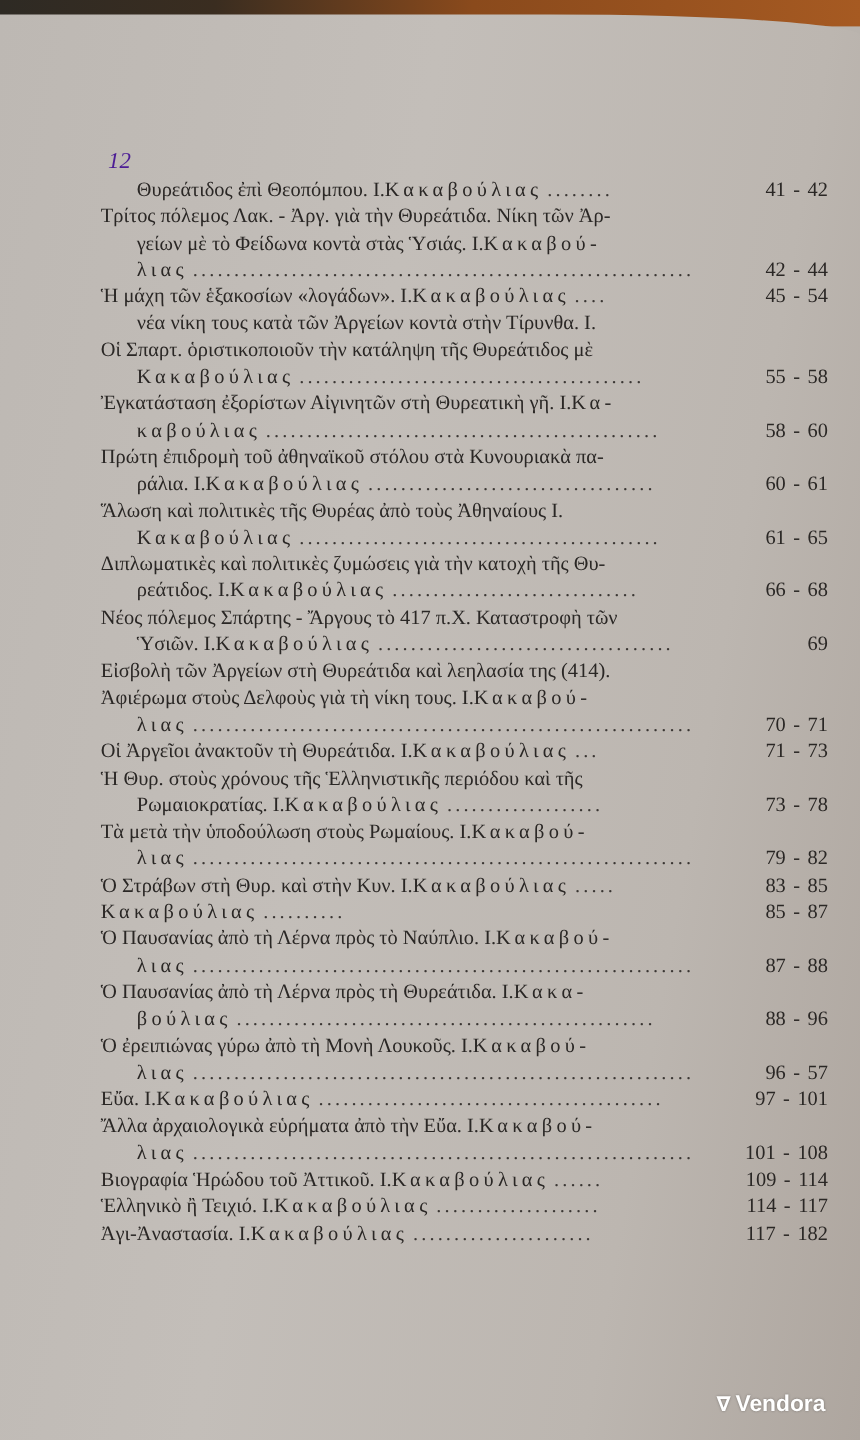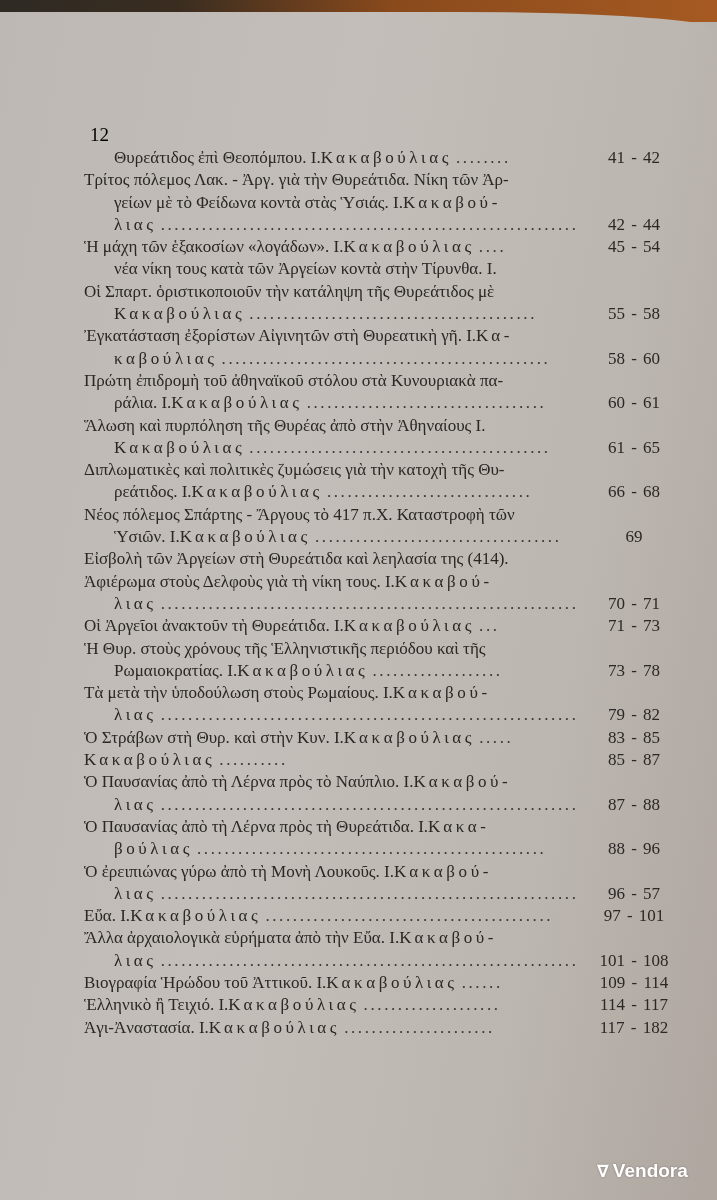--- a/index.html
+++ b/index.html
@@ -11,38 +11,38 @@
     .table-edge {
       position: absolute; left: 0; top: 0; width: 717px; height: 22px;
       background: linear-gradient(90deg, #2e2a24 0%, #3a2d20 25%, #8a4a1c 55%, #a65a22 100%);
     }
     .page {
       position: absolute; left: 0; top: 12px; width: 717px; height: 1188px;
       background: linear-gradient(100deg, #bdb8b3 0%, #c3beb9 40%, #bcb6b0 75%, #aea69f 100%);
       border-top-left-radius: 0; border-top-right-radius: 260px 18px;
     }
     .page-number {
-      position: absolute; left: 90px; top: 124px; font-size: 19px; color: #000000;
+      position: absolute; left: 90px; top: 124px; font-size: 19px; color: #4c1d95; font-style: italic;
     }
     .toc {
       position: absolute; left: 84px; top: 147px; width: 614px;
       color: #2a2725; font-size: 17px; line-height: 22.3px;
     }
     .entry { position: relative; }
     .line {
       display: flex; align-items: baseline; white-space: nowrap; height: 22.3px;
     }
     .line.indent { padding-left: 30px; }
     .line .txt { flex: 0 0 auto; }
     .line .author { letter-spacing: 3.6px; }
     .line .dots {
       flex: 1 1 auto; overflow: hidden; letter-spacing: 2.6px; padding-left: 4px; color: #3a3633;
     }
     .line .pages {
-      flex: 0 0 112px; text-align: center; padding-right: 8px; word-spacing: 2px;
+      flex: 0 0 112px; text-align: right; padding-right: 8px; word-spacing: 2px;
     }
     .line .filler { flex: 1 1 auto; }
     .watermark {
       position: absolute; left: 597px; top: 1160px; color: #ffffff;
       font-family: "Liberation Sans", "DejaVu Sans", sans-serif; font-weight: bold; font-size: 19px;
       text-shadow: 0 0 2px rgba(0,0,0,0.35); display: flex; align-items: center; gap: 4px;
     }
     .watermark .logo { font-size: 17px; }
   </style>
 </head>
@@ -129,21 +129,21 @@
       </div>
       <div class="line indent">
         <span class="txt">ράλια. Ι. </span>
         <span class="txt author">Κακαβούλιας</span>
         <span class="dots">...................................</span>
         <span class="pages">60 - 61</span>
       </div>
     </div>
     <div class="entry">
       <div class="line">
-        <span class="txt">Ἅλωση καὶ πυρπόληση τῆς Θυρέας ἀπὸ στὴν Ἀθηναίους Ι.</span>
+        <span class="txt">Ἅλωση καὶ πολιτικὲς τῆς Θυρέας ἀπὸ τοὺς Ἀθηναίους Ι.</span>
         <span class="filler"></span>
         <span class="pages"></span>
       </div>
       <div class="line indent">
         <span class="txt"></span>
         <span class="txt author">Κακαβούλιας</span>
         <span class="dots">............................................</span>
         <span class="pages">61 - 65</span>
       </div>
     </div>

